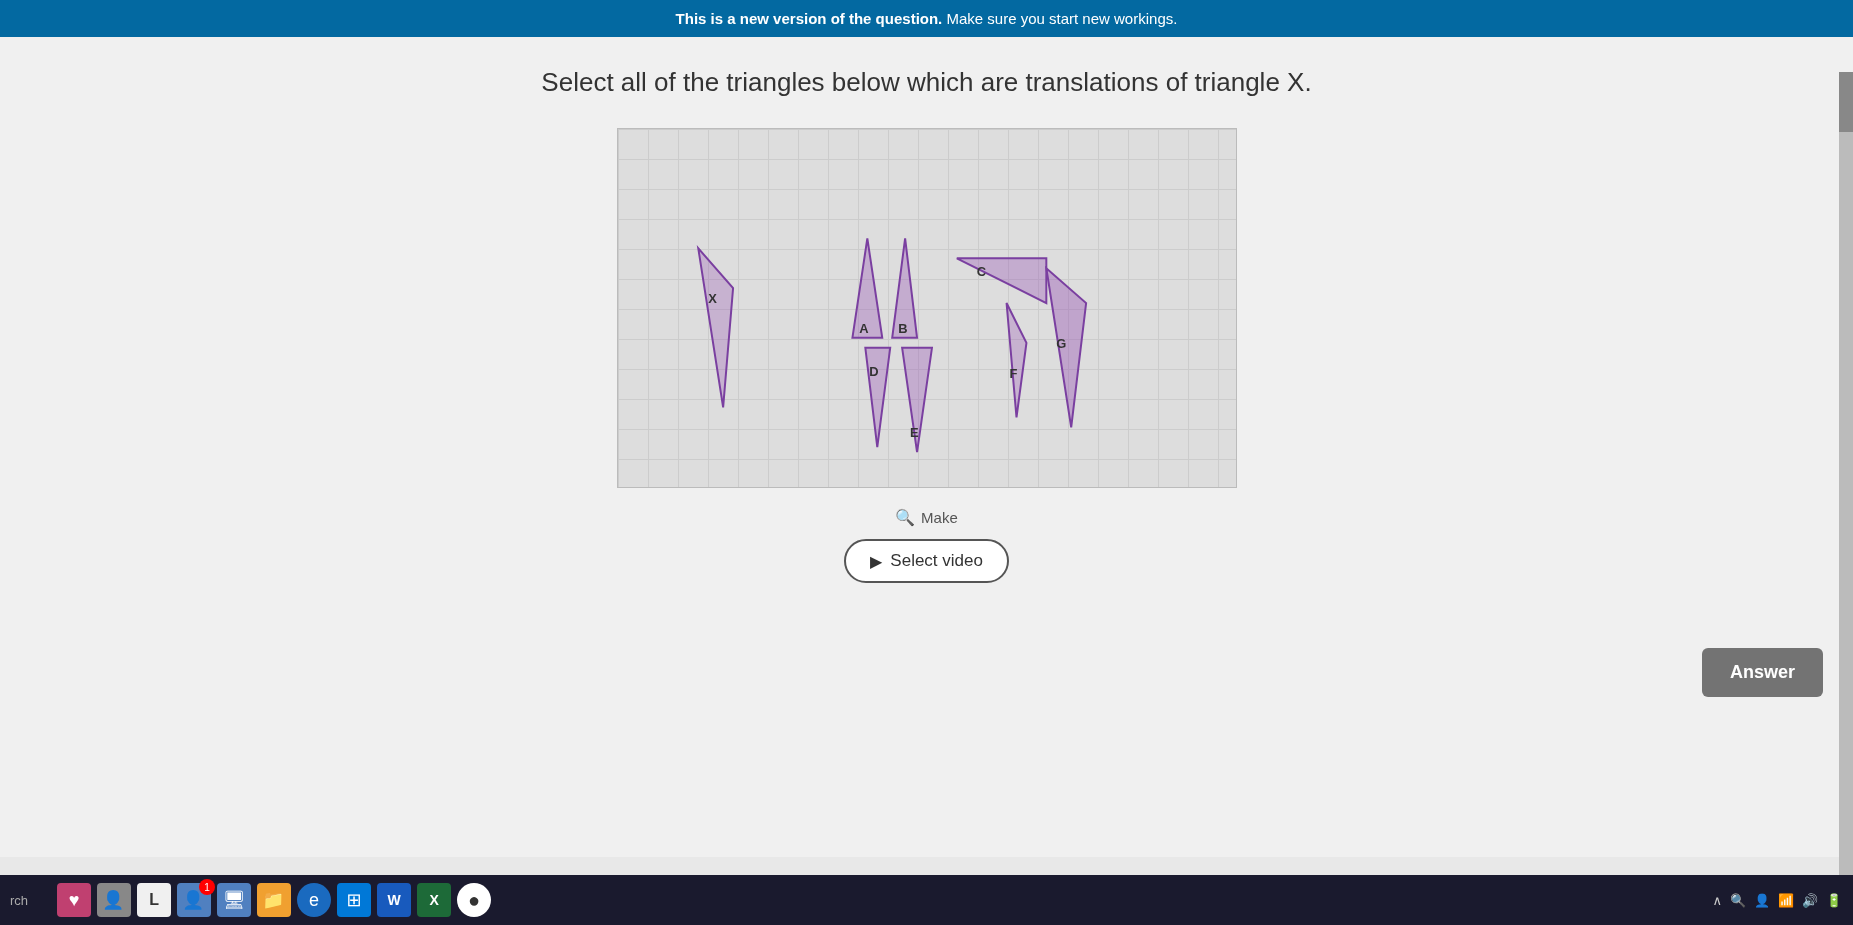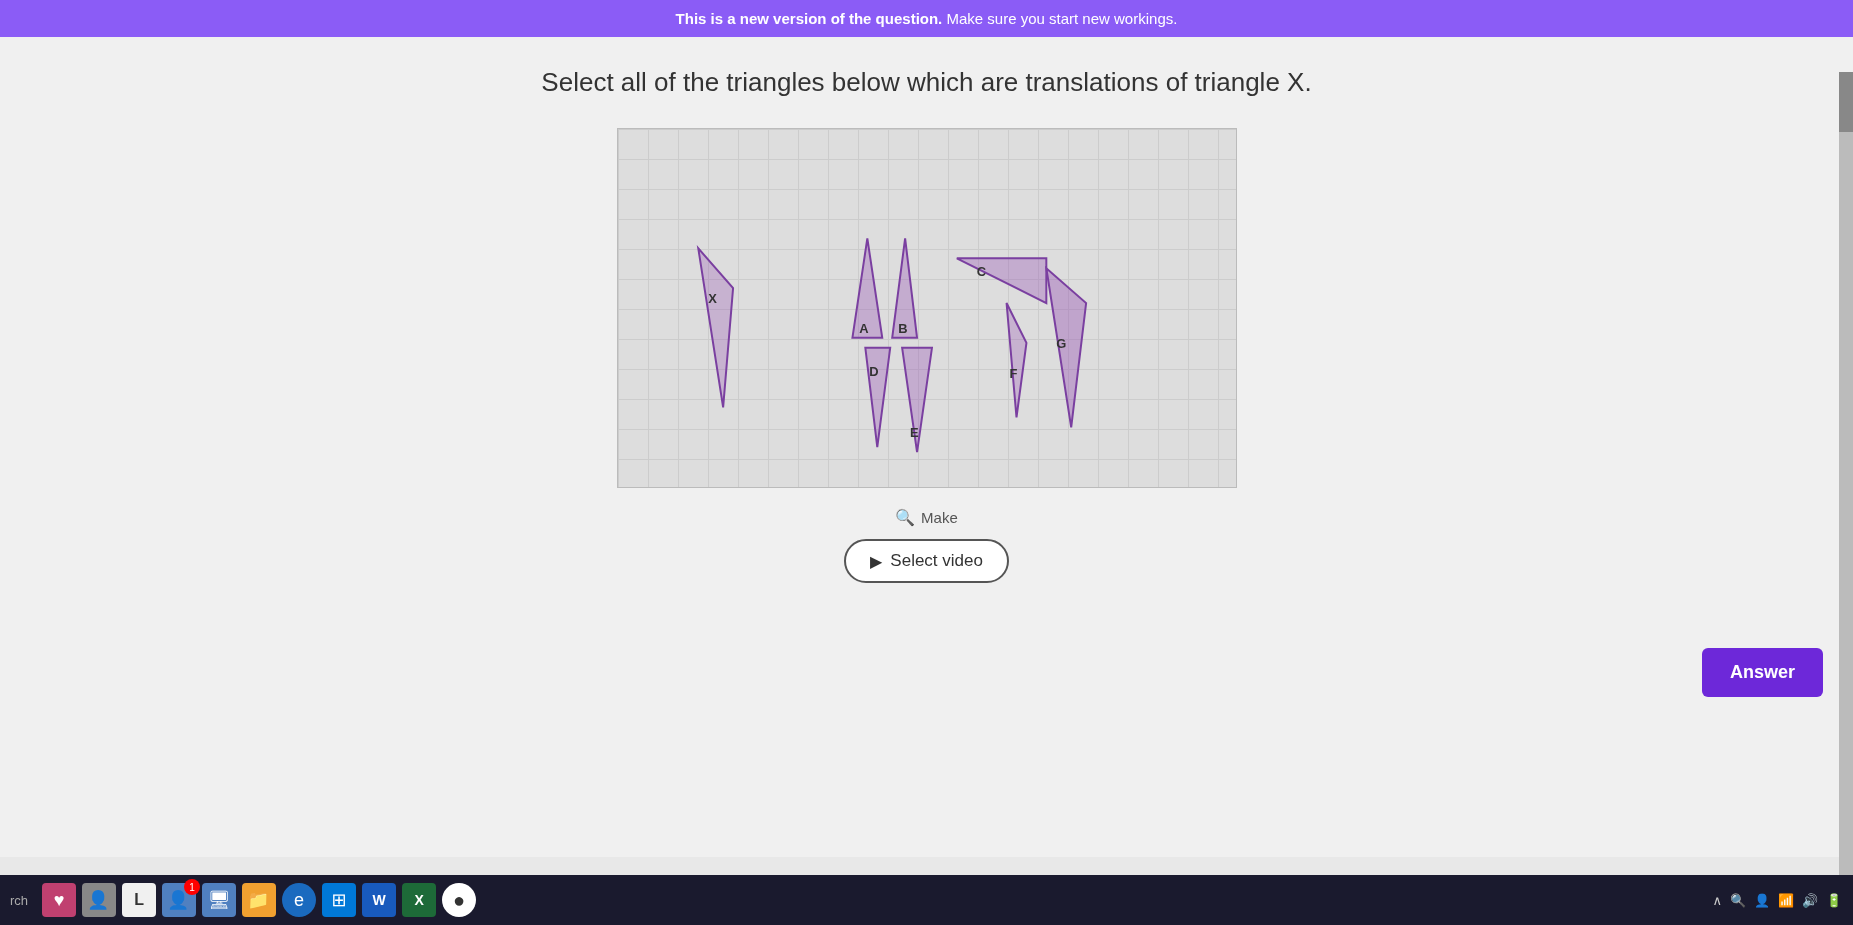--- a/index.html
+++ b/index.html
@@ -7,21 +7,21 @@
       width: 1853px;
       height: 925px;
       background: #e8e8e8;
       font-family: Arial, sans-serif;
       overflow: hidden;
       position: relative;
     }
 
     
     .top-banner {
-      background: #8b5cf6;
+      background: #0369a1;
       color: white;
       text-align: center;
       padding: 10px 20px;
       font-size: 15px;
       width: 100%;
     }
 
     
     .main-content {
       background: #f0f0f0;
@@ -95,21 +95,21 @@
     .video-icon {
       color: #333;
       font-size: 16px;
     }
 
     
     .answer-btn {
       position: absolute;
       right: 30px;
       bottom: 160px;
-      background: #6d28d9;
+      background: #737373;
       color: white;
       border: none;
       border-radius: 6px;
       padding: 14px 28px;
       font-size: 18px;
       font-weight: bold;
       cursor: pointer;
     }
 
     
@@ -121,21 +121,21 @@
       height: 50px;
       background: #1a1a2e;
       display: flex;
       align-items: center;
       padding: 0 10px;
       gap: 6px;
     }
     .taskbar-label {
       color: #aaa;
       font-size: 13px;
-      margin-right: 8px;
+      margin-right: 23px;
     }
     .taskbar-icon {
       width: 34px;
       height: 34px;
       border-radius: 4px;
       display: flex;
       align-items: center;
       justify-content: center;
       font-size: 18px;
       cursor: pointer;

